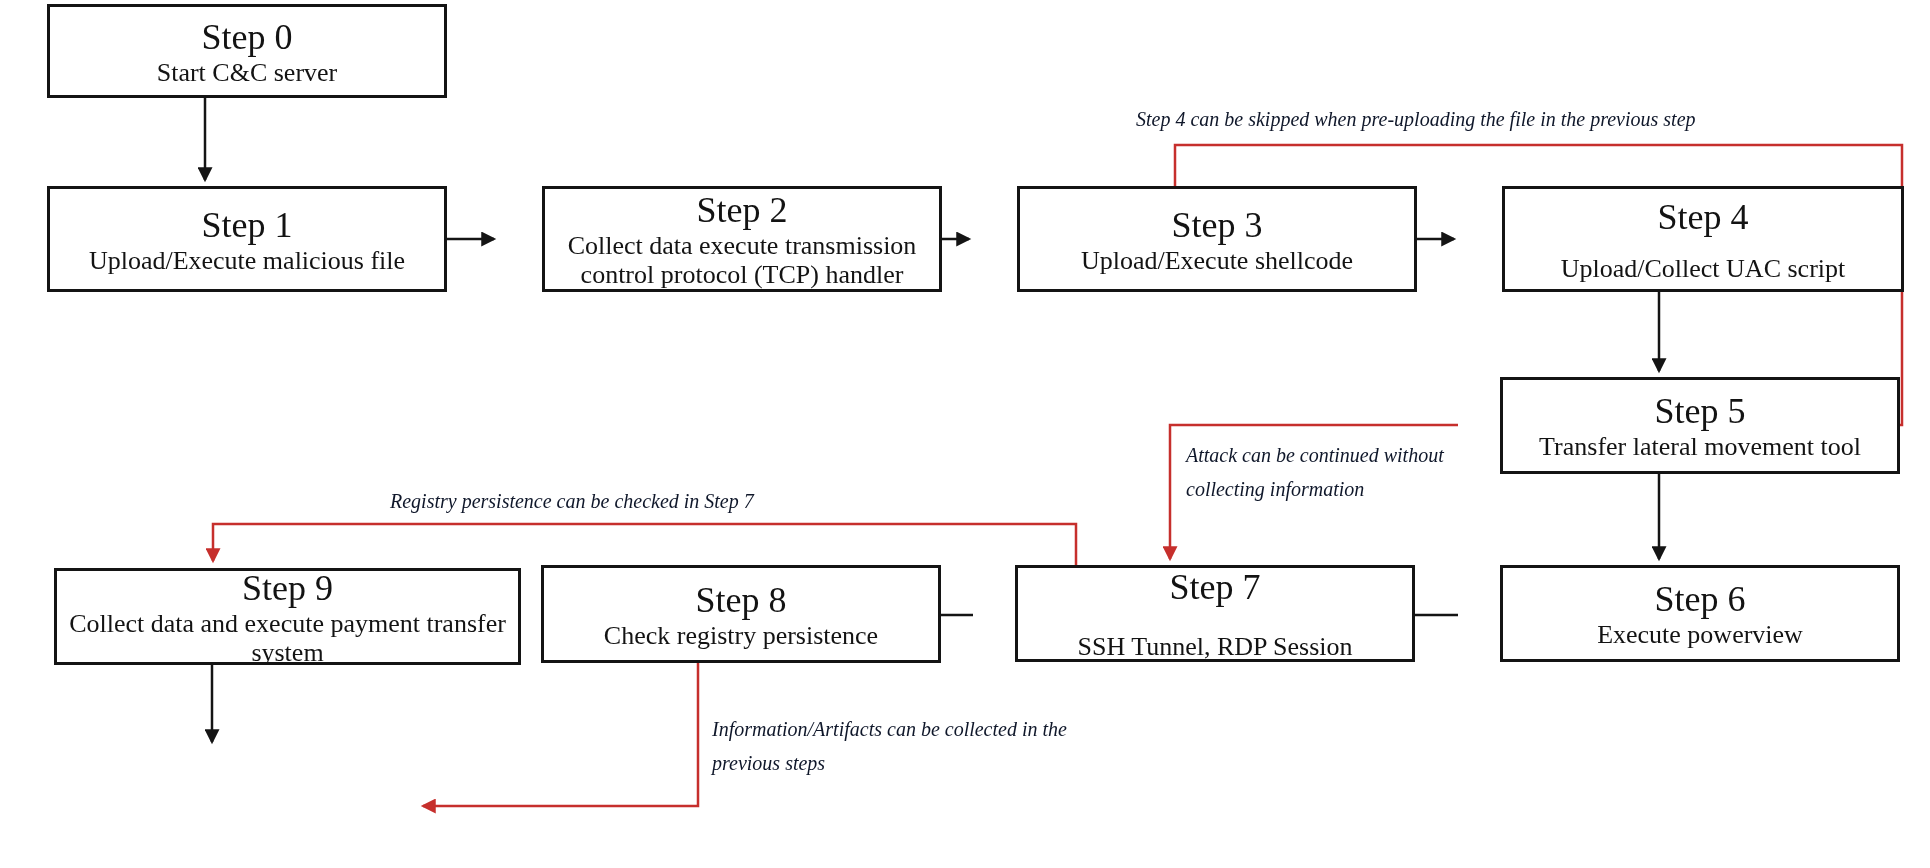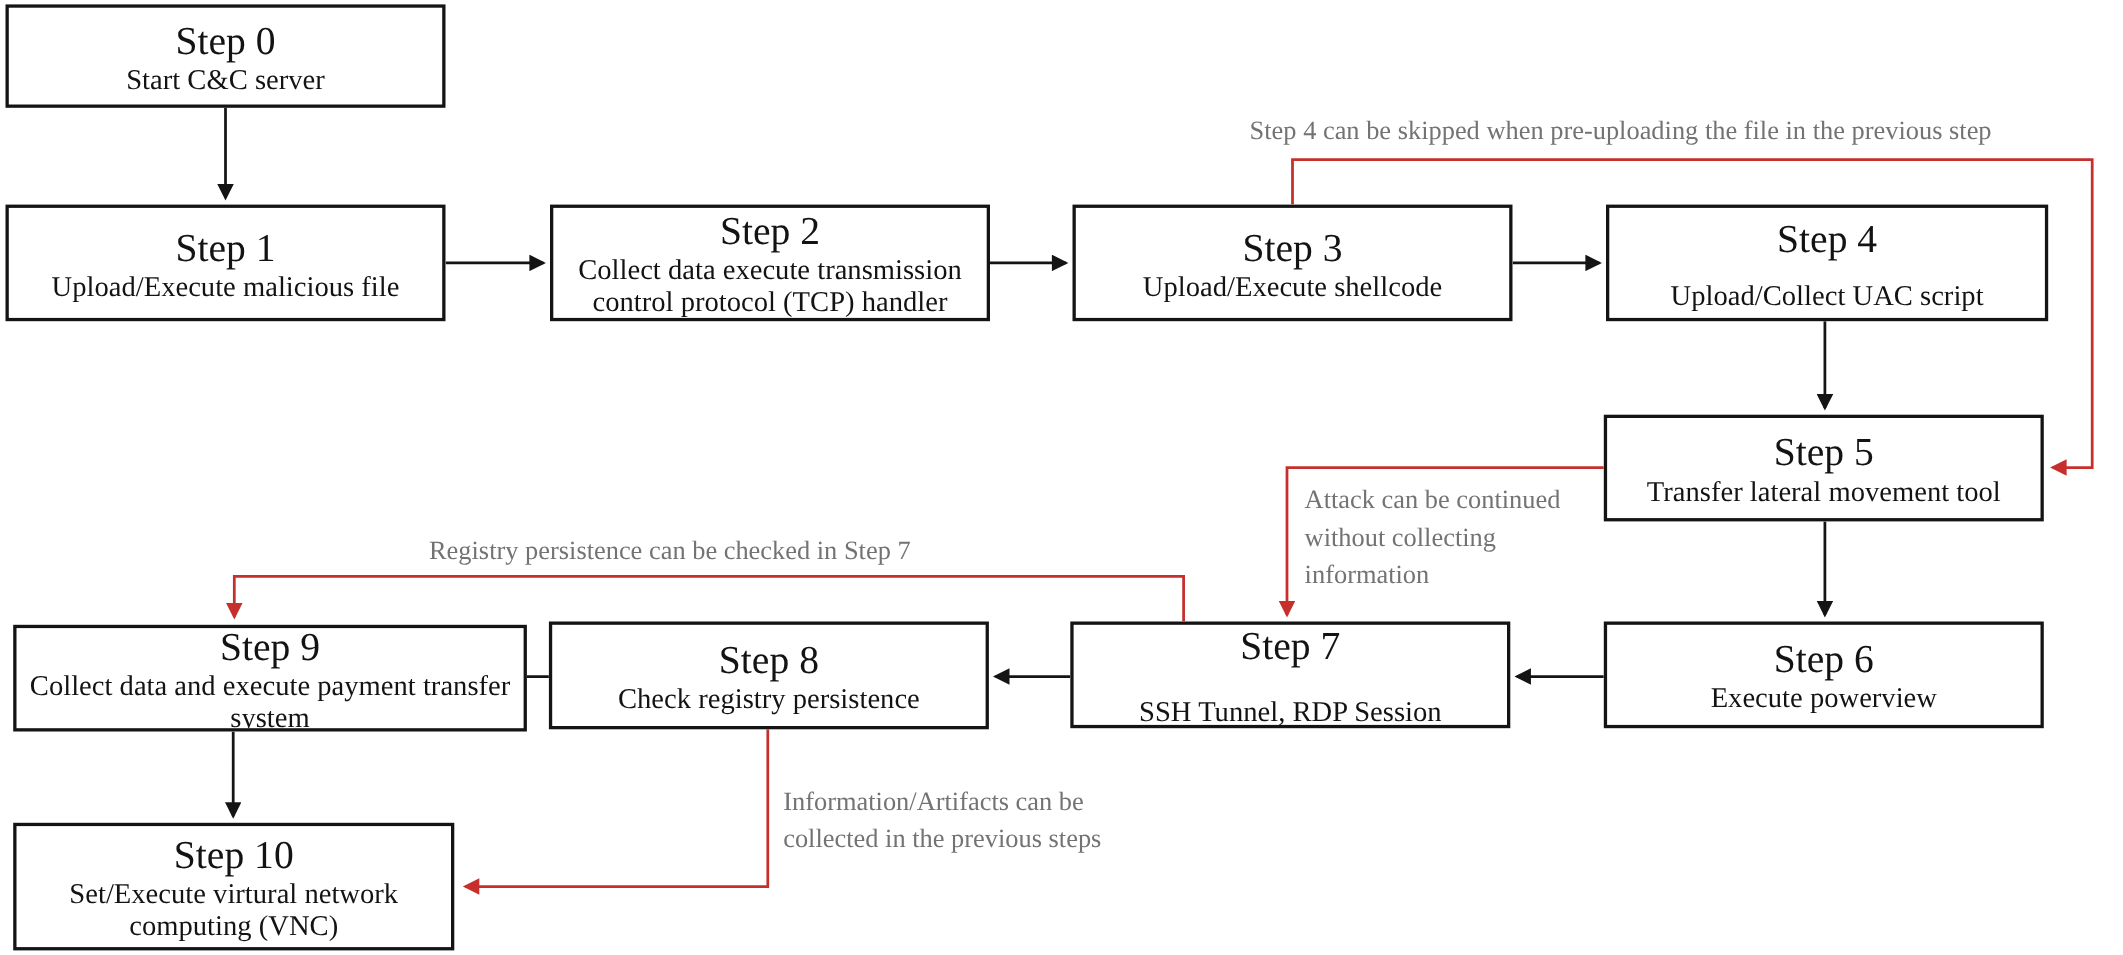--- a/index.html
+++ b/index.html
@@ -26,36 +26,38 @@
     box-sizing: border-box;
     border: 3px solid #141414;
     background: #ffffff;
     display: flex;
     flex-direction: column;
     justify-content: center;
     align-items: center;
     text-align: center;
     padding: 2px 10px;
     overflow: hidden;
+    margin-left: 42px;
   }
   .box-title {
     font-size: 36px;
     line-height: 42px;
     color: #131313;
   }
   .box-sub {
     font-size: 26px;
     line-height: 29px;
     color: #131313;
   }
   .annotation {
     position: absolute;
-    font-size: 24px;
+    font-size: 20px;
     line-height: 34px;
-    color: #737373;
+    color: #0f172a;
+    font-style: italic;
   }
   .nowrap { white-space: nowrap; }
 </style>
 </head>
 <body>
 
 <div class="canvas">
 
   <svg class="connector-layer" width="1930" height="868" viewBox="0 0 1930 868" xmlns="http://www.w3.org/2000/svg">
     <defs>
@@ -127,24 +129,20 @@
   <div class="box" style="left:499px; top:565px; width:400px; height:98px;">
     <div class="box-title">Step 8</div>
     <div class="box-sub">Check registry persistence</div>
   </div>
 
   <div class="box" style="left:12px; top:568px; width:467px; height:97px;">
     <div class="box-title">Step 9</div>
     <div class="box-sub">Collect data and execute payment transfer system</div>
   </div>
 
-  <div class="box" style="left:12px; top:748px; width:401px; height:116px;">
-    <div class="box-title">Step 10</div>
-    <div class="box-sub">Set/Execute virtural network computing (VNC)</div>
-  </div>
 
   <div class="annotation nowrap" style="left:1136px; top:102px;">Step 4 can be skipped when pre-uploading the file in the previous step</div>
 
   <div class="annotation" style="left:1186px; top:438px; width:265px; text-align:left;">Attack can be continued without collecting information</div>
 
   <div class="annotation nowrap" style="left:390px; top:484px;">Registry persistence can be checked in Step 7</div>
 
   <div class="annotation" style="left:712px; top:712px; width:365px; text-align:left;">Information/Artifacts can be collected in the previous steps</div>
 
 </div>

